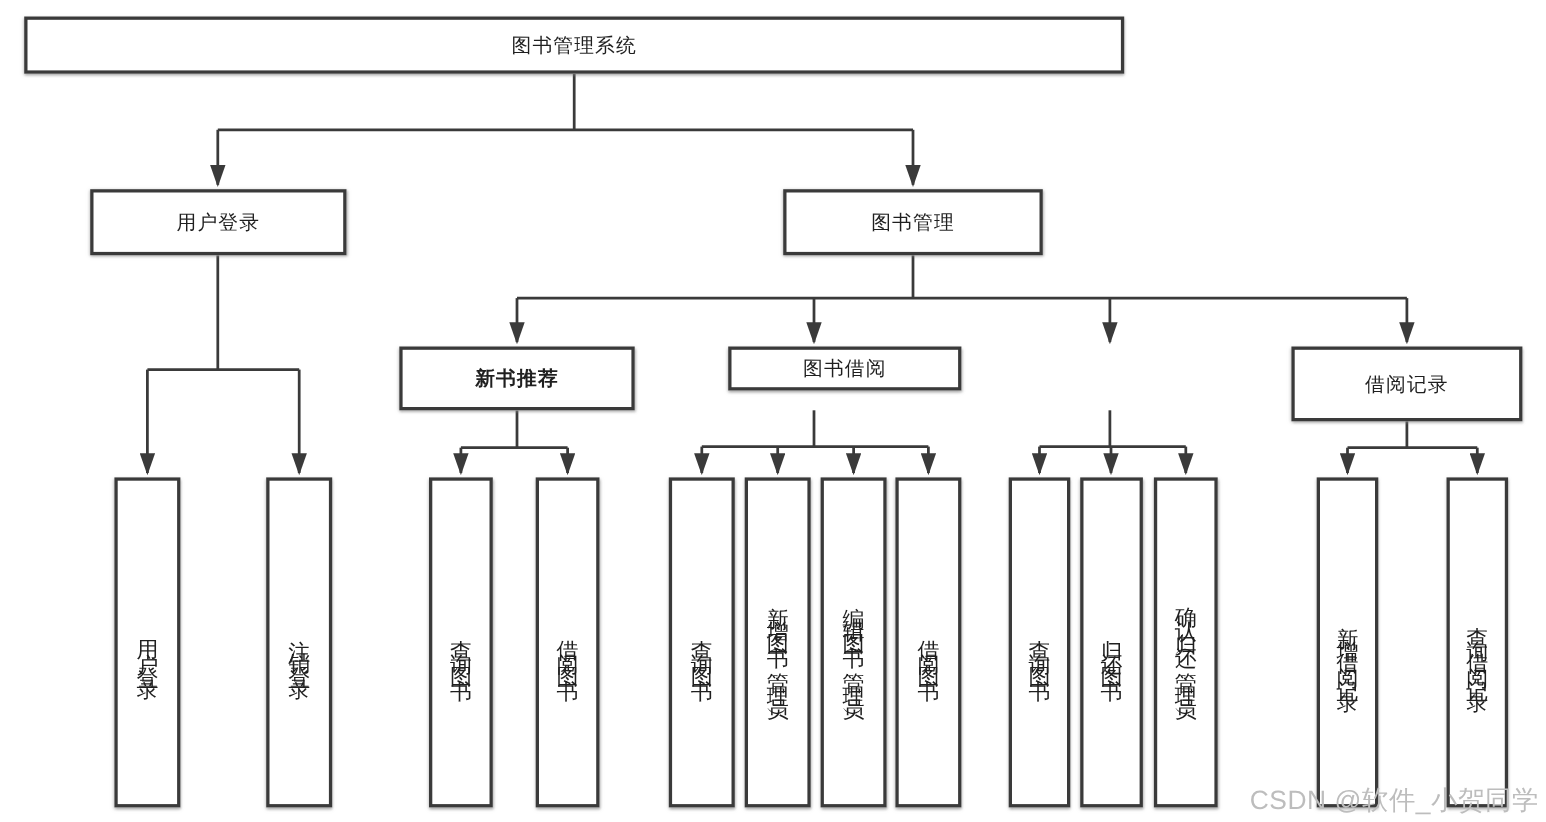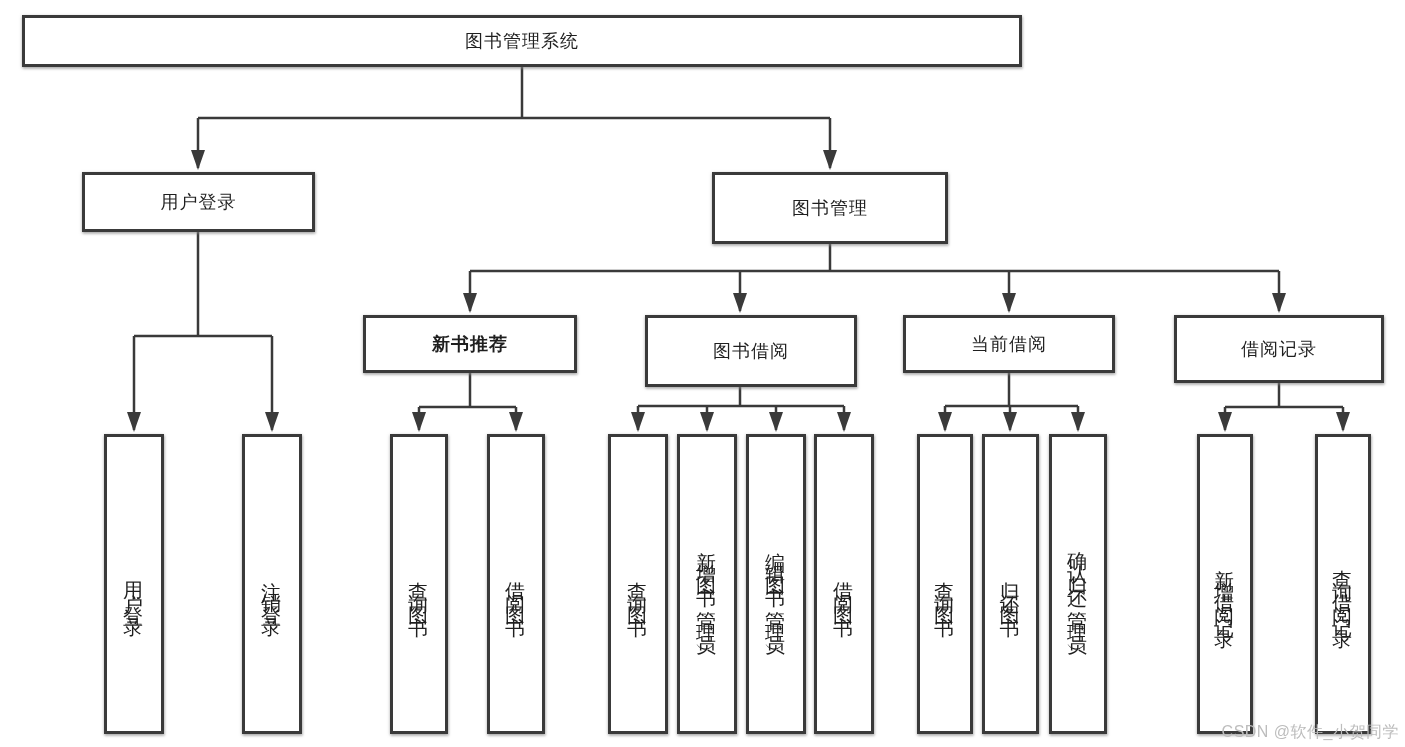--- a/index.html
+++ b/index.html
@@ -20,42 +20,42 @@
   .box .hlabel {
     font-size:18px; letter-spacing:1px; white-space:nowrap; color:#1f1f1f;
   }
   .box .vlabel {
     writing-mode:vertical-rl; text-orientation:mixed;
     font-size:20px; letter-spacing:12px; padding-top:12px;
     white-space:nowrap; color:#1f1f1f;
   }
   .root  { left:22px;  top:15px;  width:1000px; height:52px; }
   .n-user{ left:82px;  top:172px; width:233px;  height:60px; }
-  .n-mgmt{ left:712px; top:172px; width:236px;  height:72px; }
+  .n-mgmt{ left:712px; top:172px; width:236px;  height:60px; }
   .n-newbook{ left:363px;  top:315px; width:214px; height:58px;font-weight:bold; }
-  .n-borrow { left:645px;  top:315px; width:212px; height:72px; }
+  .n-borrow { left:662px;  top:315px; width:212px; height:40px; }
   .n-current{ left:903px;  top:315px; width:212px; height:58px; }
   .n-records{ left:1174px; top:315px; width:210px; height:68px; }
   .leaf { top:434px; height:300px; }
   .lf-login   { left:104px;  width:60px; }
   .lf-logout  { left:242px;  width:60px; }
   .lf-nbquery { left:390px;  width:58px; }
   .lf-nbborrow{ left:487px;  width:58px; }
   .lf-bwquery { left:608px;  width:60px; }
   .lf-bwadd   { left:677px;  width:60px; }
   .lf-bwedit  { left:746px;  width:60px; }
   .lf-bwborrow{ left:814px;  width:60px; }
   .lf-cquery  { left:917px;  width:56px; }
   .lf-creturn { left:982px;  width:57px; }
   .lf-confirm { left:1049px; width:58px; }
   .lf-recadd  { left:1197px; width:56px; }
   .lf-recquery{ left:1315px; width:56px; }
   .watermark {
     position:absolute; right:6px; bottom:4px; z-index:3;
-    font-size:16px; color:#bdbdbd; letter-spacing:0.5px; white-space:nowrap;
+    font-size:24px; color:#bdbdbd; letter-spacing:0.5px; white-space:nowrap;
   }
 </style>
 </head>
 <body>
 
 <div class="stage">
 
   <svg class="wires" width="1405" height="747" viewBox="0 0 1405 747">
     <defs>
       <marker id="arrow" markerUnits="userSpaceOnUse" markerWidth="20" markerHeight="14" viewBox="0 0 20 14" refX="18" refY="7" orient="auto">
@@ -116,23 +116,20 @@
   <div class="box n-mgmt">
     <span class="hlabel">图书管理</span>
   </div>
 
   <div class="box n-newbook">
     <span class="hlabel">新书推荐</span>
   </div>
   <div class="box n-borrow">
     <span class="hlabel">图书借阅</span>
   </div>
-  <div class="box n-current">
-    <span class="hlabel">当前借阅</span>
-  </div>
   <div class="box n-records">
     <span class="hlabel">借阅记录</span>
   </div>
 
   <div class="box leaf lf-login">
     <span class="vlabel">用户登录</span>
   </div>
   <div class="box leaf lf-logout">
     <span class="vlabel">注销登录</span>
   </div>

